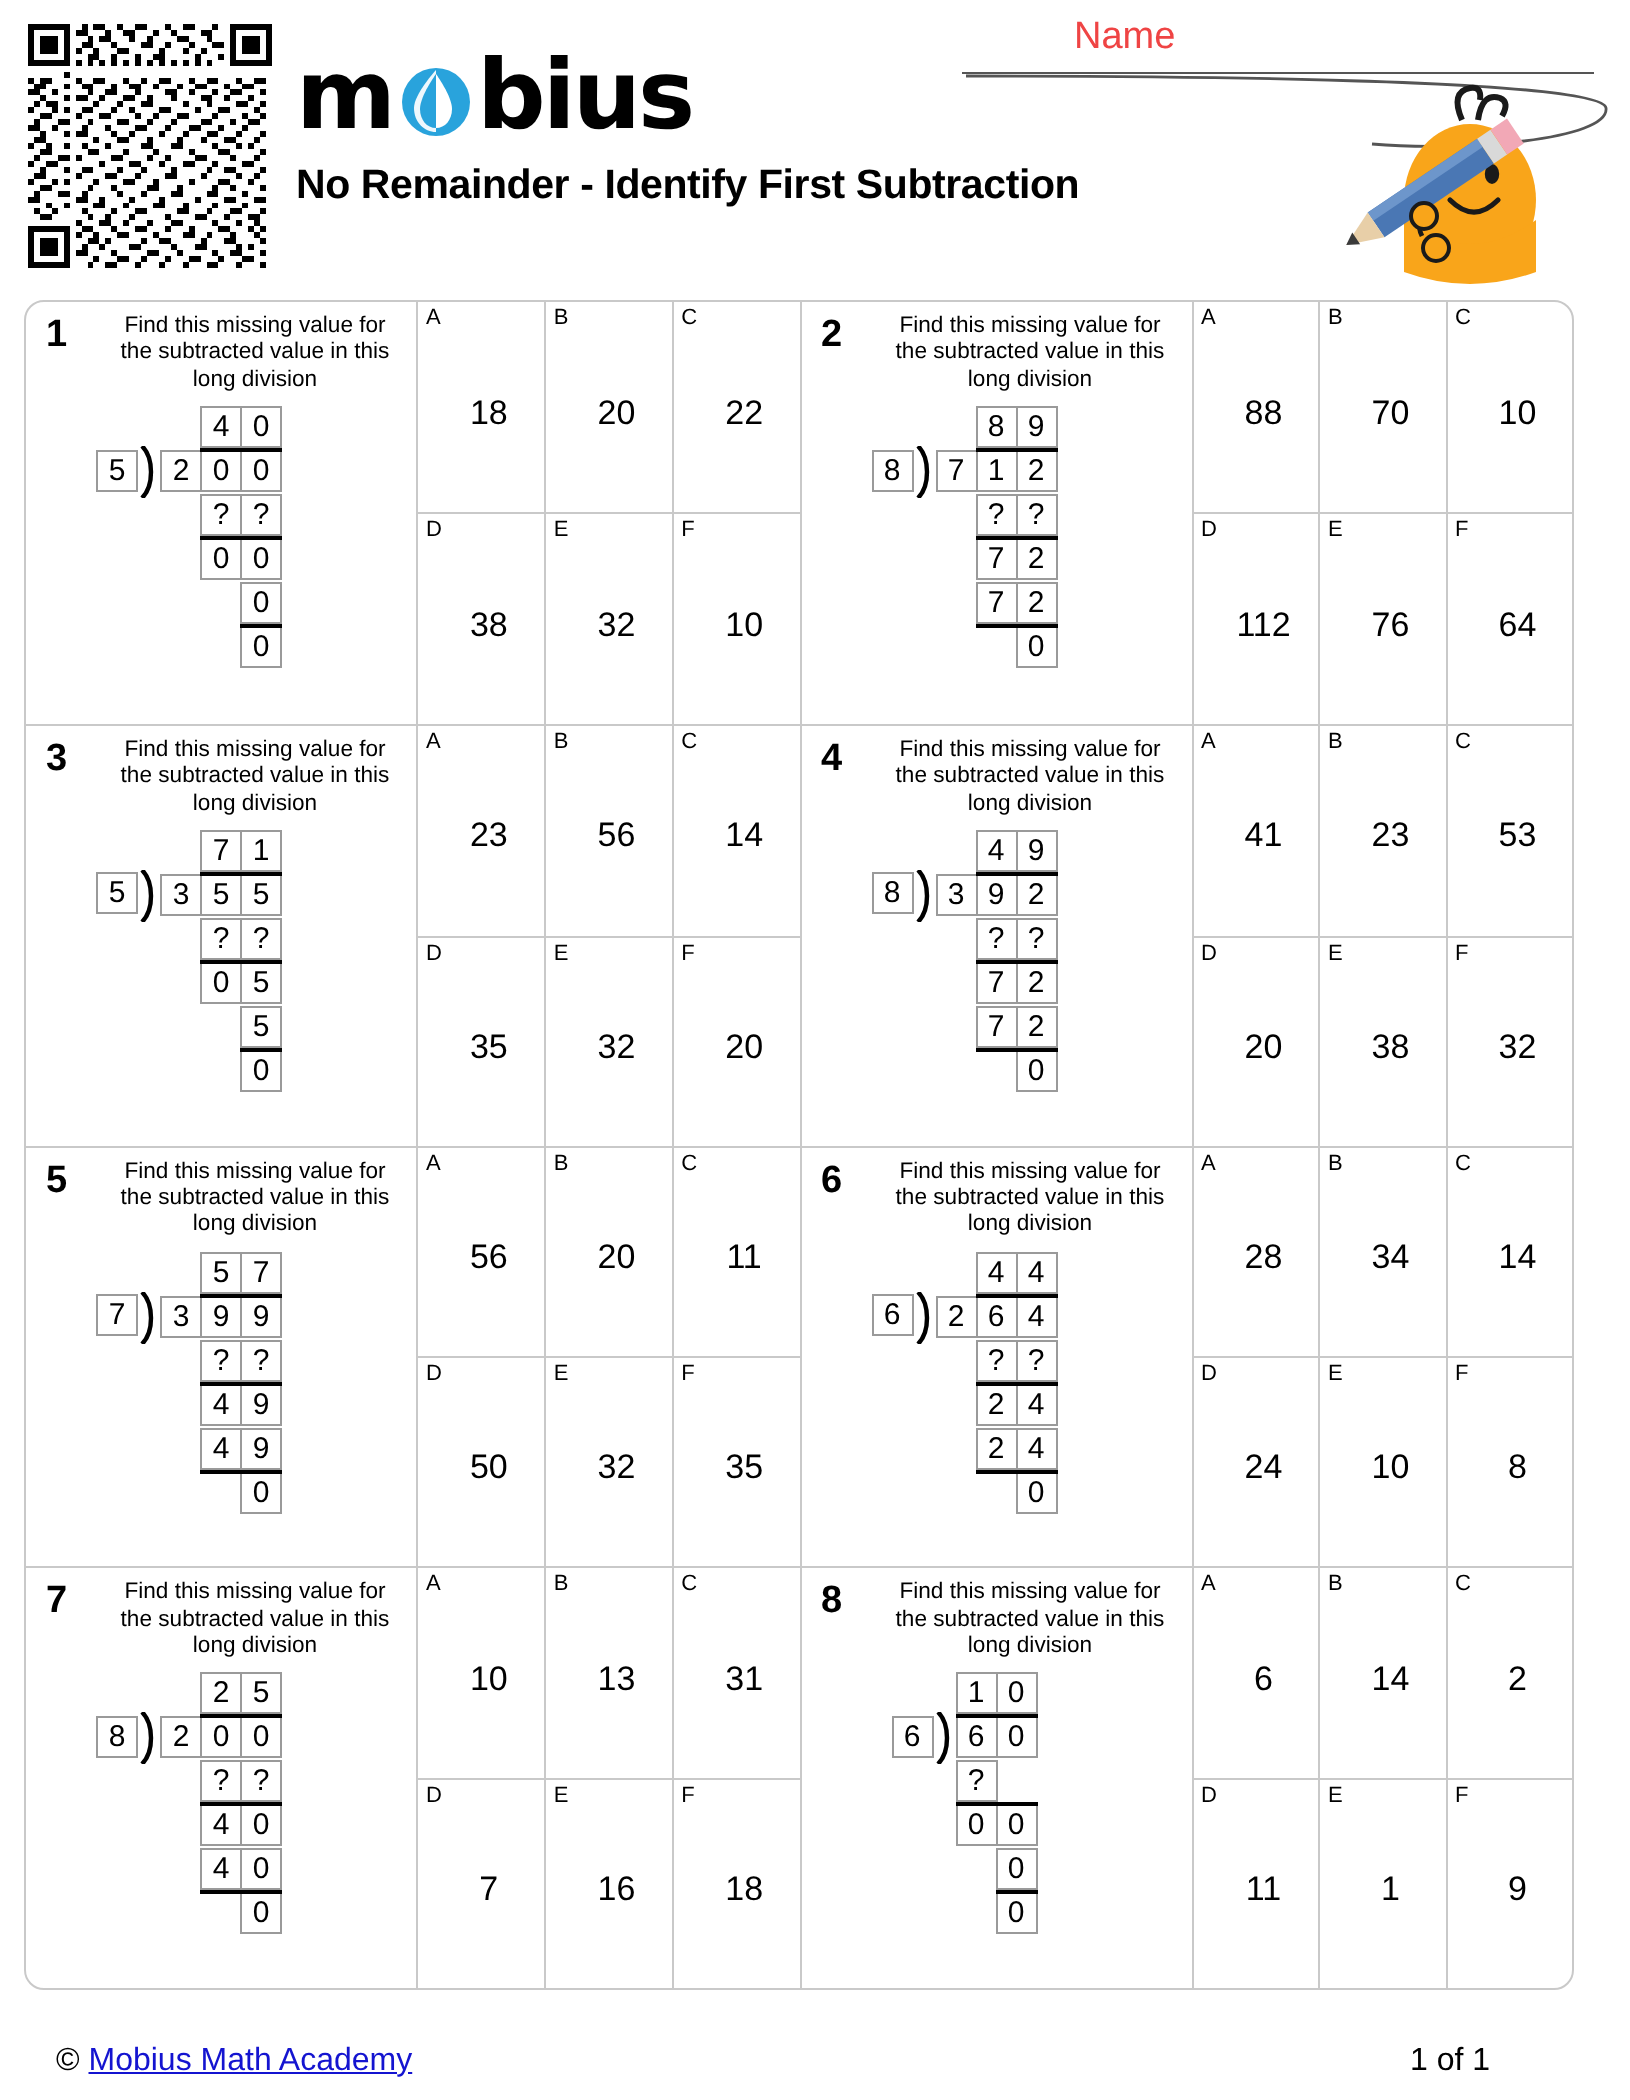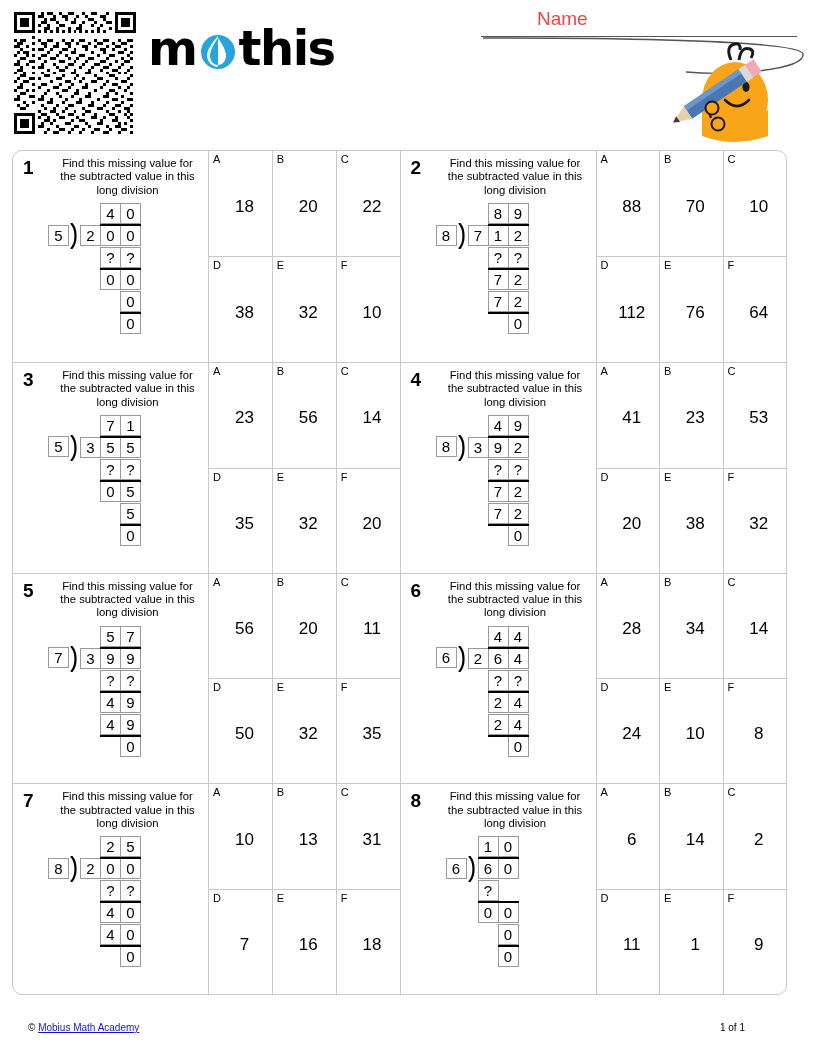--- a/index.html
+++ b/index.html
@@ -242,21 +242,21 @@
     text-align: right;
   }
 
   
   .footer {
     position: absolute;
     left: 0;
     top: 1022px;
     width: 815px;
     height: 22px;
-    font-size: 10px;
+    font-size: 16px;
     font-family: "Liberation Sans", sans-serif;
   }
   .foot-left {
     position: absolute;
     left: 28px;
     top: 0;
   }
   .foot-left a {
     color: #1414d0;
     text-decoration: underline;
@@ -629,22 +629,23 @@
       </g>
     </svg>
   </div>
 
   <div class="brand">
     <div class="brand-logo"><span class="pre">m</span><span class="logo-o"><svg width="40" height="40" viewBox="0 0 40 40">
           <circle cx="20" cy="21" r="17" fill="#29a3dc"></circle>
           <path d="M20 5 C20 5 9 17 9 24 C9 31 14 36 20 36 C20 36 20 5 20 5 Z" fill="#ffffff" opacity="0.92"></path>
           <path d="M20 7 C20 7 12 18 12 24.5 C12 30 15.5 34 20 34 Z" fill="#29a3dc"></path>
           <path d="M20 7 C20 7 28 18 28 24.5 C28 30 24.5 34 20 34 Z" fill="#ffffff"></path>
-        </svg></span><span class="post">this</span></div>
+        </svg></span><span class="post">bius</span></div>
     <div class="worksheet-title">
+      <div>No Remainder - Identify First Subtraction</div>
     </div>
   </div>
 
   <div class="name-area">
     <div class="name-label">Name</div>
     <div class="name-line"></div>
     <svg style="position:absolute;left:42px;top:26px;" width="330" height="50">
       <path d="M2 6 C60 6 320 6 322 22 C324 38 250 44 205 40" stroke="#555" stroke-width="1.4" fill="none"></path>
     </svg>
   </div>

